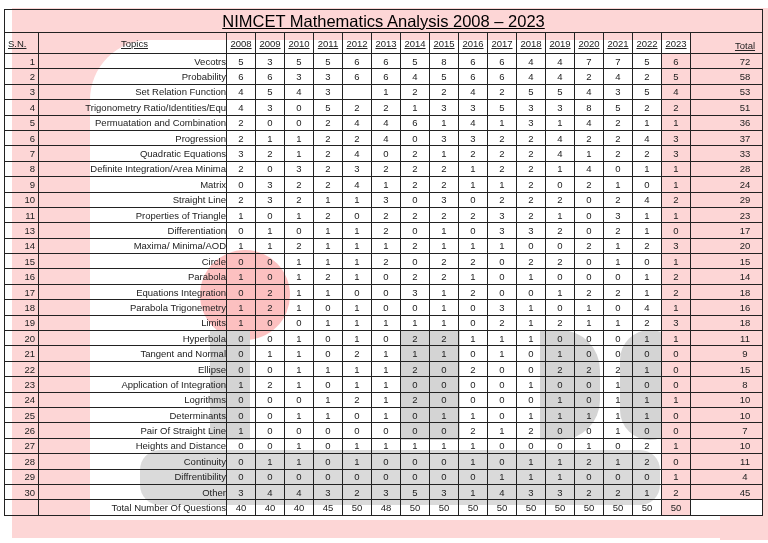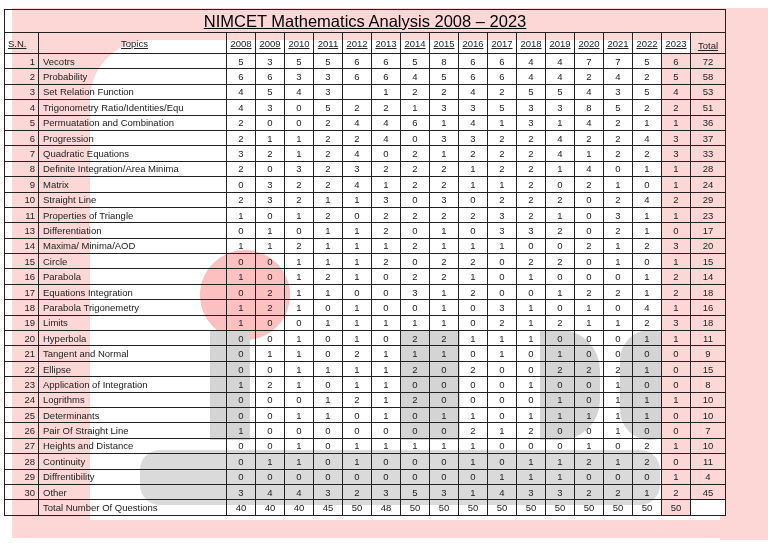--- a/index.html
+++ b/index.html
@@ -11,23 +11,23 @@
   .wm-right { position:absolute; left:720px; top:40px; width:48px; height:500px; background:#fdd6d6; }
   .wm-bottom { position:absolute; left:12px; top:520px; width:756px; height:18px; background:#fdd6d6; }
   .wm-col { position:absolute; left:24px; top:50px; width:56px; height:470px; background:#fdd6d6; }
   .wm-shape { position:absolute; background:#d4d4d4; }
   .wm-circle { position:absolute; left:200px; top:250px; width:90px; height:90px; border-radius:50%; background:#fbb0b0; opacity:.8; }
   table { position:absolute; left:4px; top:9px; border-collapse:collapse; font-size:9.5px; color:#222; }
   td, th { border:1px solid #222; padding:0; height:14.4px; line-height:13px; text-align:center; font-weight:normal; }
   .title { font-size:16.5px; height:22px; text-decoration:underline; text-align:center; background:transparent; color:#000000; }
   th.hdr { height:19px; font-size:9.5px;text-decoration:underline; }
   .sn { width:27px; text-align:right; padding-right:3px; }
-  .topic { width:183px; text-align:left; padding-left:4px; }
+  .topic { width:183px; text-align:right; padding-left:4px; }
   .yr { width:28px; }
-  .tot { width:34px; background:#fdd6d6; }
+  .tot { width:34px; background:#fdd6d6;padding-left:37px; }
   td.pink { background:#fdd6d6; }
   .hdr-total { vertical-align:bottom; padding-bottom:1px; }
 </style>
 </head>
 <body>
 
 <div class="wm-pink"></div>
 <div class="wm-white"></div>
 <div class="wm-right"></div>
 <div class="wm-col"></div>

